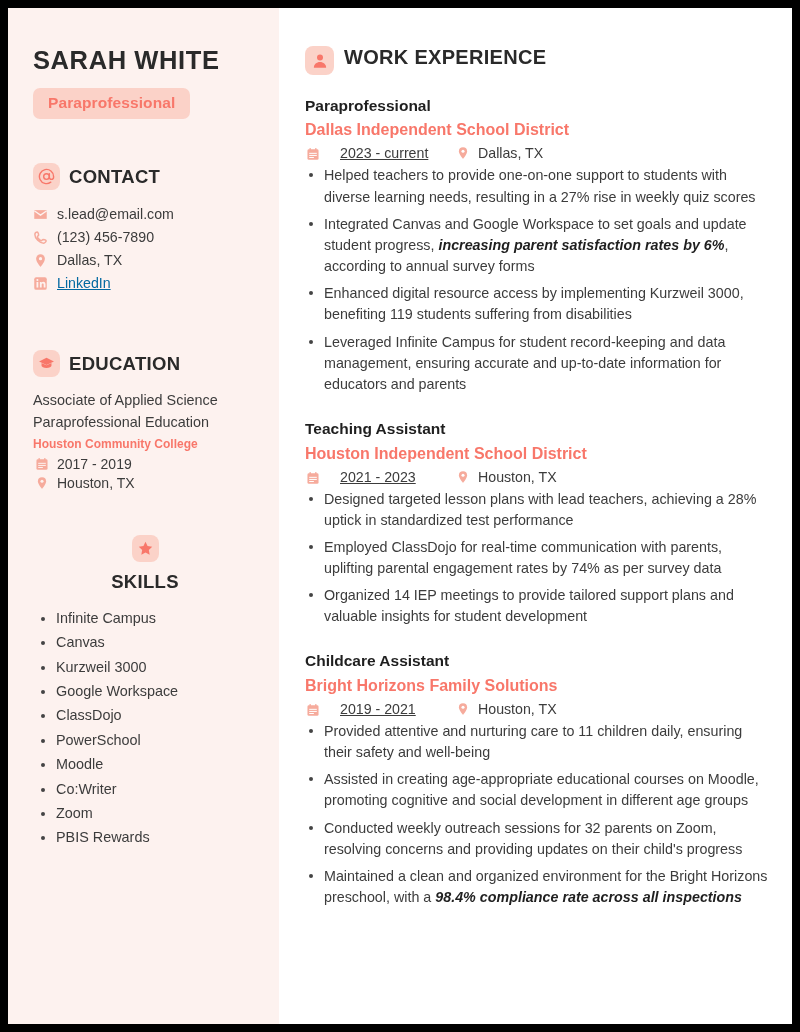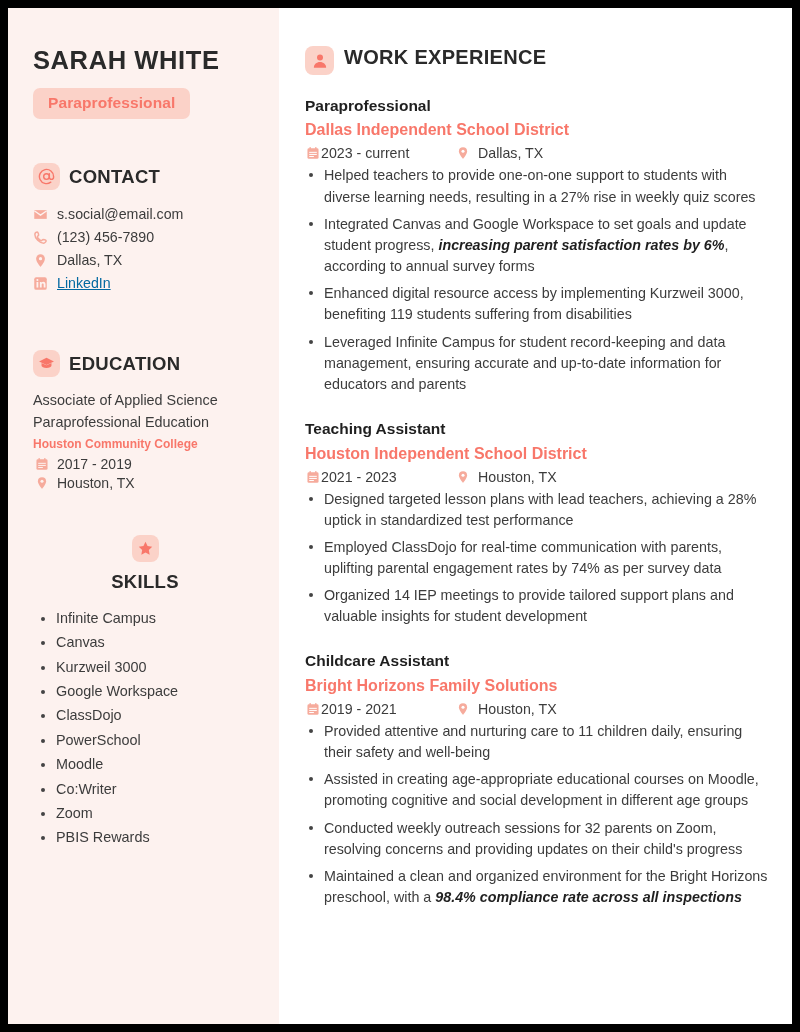--- a/index.html
+++ b/index.html
@@ -181,24 +181,25 @@
   .job-meta {
     display: flex;
     align-items: center;
     font-size: 14.2px;
     color: #3c3c3c;
     margin-top: 3px;
     margin-bottom: 4px;
   }
   .job-meta .dates {
     display: flex;
-    align-items: center;
-    gap: 1px;
+    align-items: flex-end;
+    gap: 20px;
     width: 150px;
     flex: 0 0 150px;
+    text-decoration: underline;
   }
   .job-meta .loc {
     display: flex;
     align-items: center;
     gap: 8px;
   }
 
   .bullets { list-style: none; }
   .bullets li {
     position: relative;
@@ -248,21 +249,21 @@
     </div>
 
     <ul class="contact-list">
       <li>
         <span class="mini-ico">
           <svg width="15" height="15" viewBox="0 0 24 24" fill="#f6ab9c">
             <path d="M2 5h20v14H2z" fill="#f6ab9c"></path>
             <path d="M2 6l10 7 10-7" stroke="#fdf2ef" stroke-width="2" fill="none"></path>
           </svg>
         </span>
-        <span>s.social@email.com</span>
+        <span>s.lead@email.com</span>
       </li>
       <li>
         <span class="mini-ico">
           <svg width="15" height="15" viewBox="0 0 24 24" fill="none" stroke="#f6ab9c" stroke-width="2.4" stroke-linecap="round">
             <path d="M7 3c1 0 2 4 2 5s-2 1.6-2 2.6c0 2.2 4.2 6.4 6.4 6.4 1 0 1.6-2 2.6-2s5 1 5 2-1.6 4-4 4C10.5 21 3 13.5 3 7c0-2.4 2-4 4-4z"></path>
           </svg>
         </span>
         <span>(123) 456-7890</span>
       </li>
       <li>

